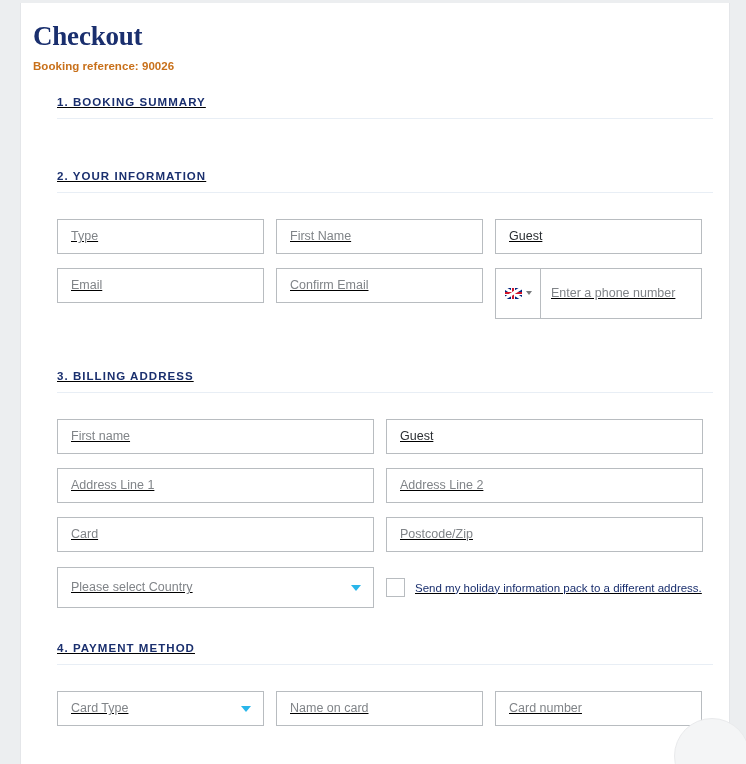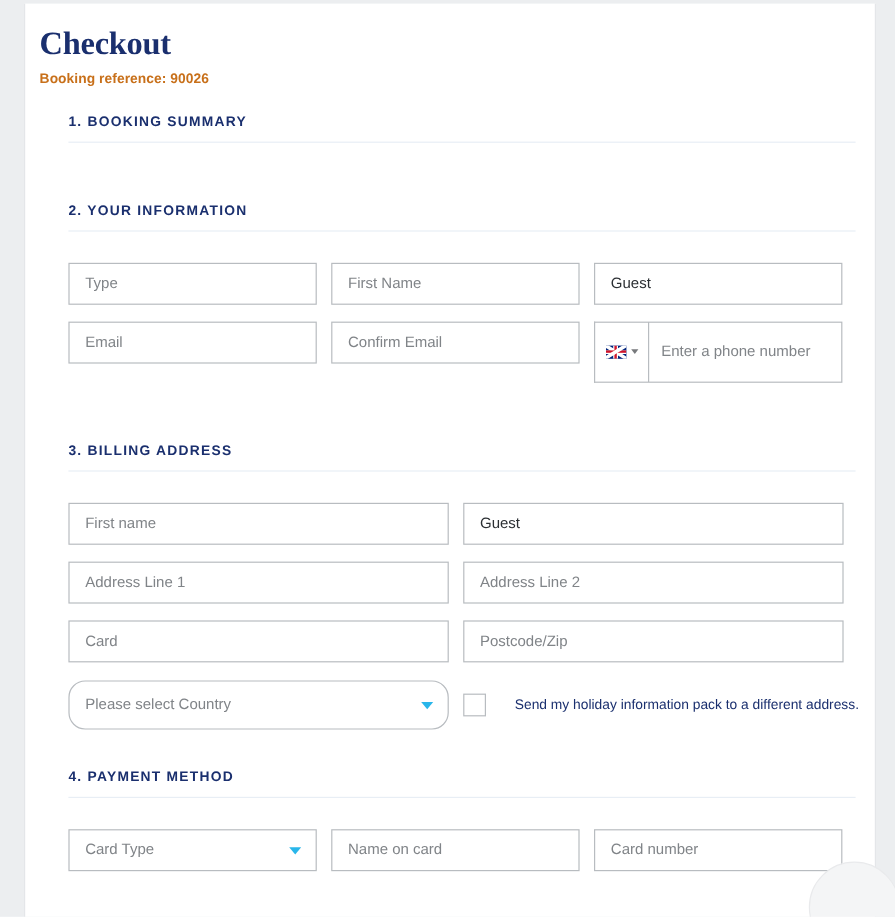--- a/index.html
+++ b/index.html
@@ -44,20 +44,21 @@
     font-weight: bold;
     color: #c8701a;
     padding: 8px 0 0 12px;
     letter-spacing: 0.05px;
   }
 
   
   .section {
     padding-left: 36px;
     padding-right: 16px;
+    text-decoration: underline;
   }
   .section-head {
     font-size: 11.5px;
     font-weight: bold;
     color: #1a2f6e;
     letter-spacing: 1.05px;
     padding-bottom: 10px;
   }
   .divider {
     height: 1px;
@@ -215,27 +216,27 @@
   .caret-blue {
     position: absolute;
     right: 12px;
     top: 50%;
     margin-top: -2px;
     width: 0; height: 0;
     border-left: 5px solid transparent;
     border-right: 5px solid transparent;
     border-top: 6px solid #29b6ea;
   }
-  .select-country { height: 41px; border-radius: 14px; }
+  .select-country { height: 41px; }
 
   
   .check-row {
     display: flex;
     align-items: center;
-    gap: 24px;
+    gap: 10px;
     flex: 0 0 317px;
     height: 41px;
     padding-top: 1px;
   }
   .checkbox {
     width: 19px;
     height: 19px;
     flex: 0 0 19px;
     border: 1px solid #b8bcc0;
     background: #fff;

